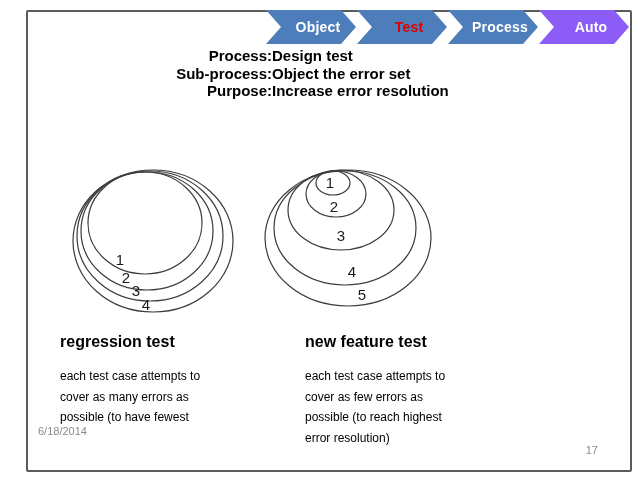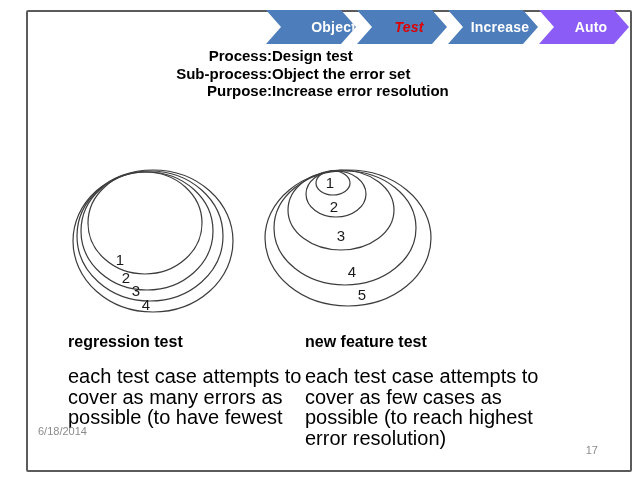--- a/index.html
+++ b/index.html
@@ -51,24 +51,24 @@
   
   svg.diagrams { position: absolute; left: 0; top: 0; pointer-events: none; }
   .ring { fill: none; stroke: #3c3c3c; stroke-width: 1.2; }
   .ring-num {
     font-family: "Liberation Sans", sans-serif;
     font-size: 15px; fill: #1a1a1a; text-anchor: middle;
   }
 
   
   .col { position: absolute; top: 333px; width: 236px; color: #000000; }
-  .col-left  { left: 68px; }
+  .col-left  { left: 60px; }
   .col-right { left: 305px; }
   .col-title { font-size: 16px; font-weight: bold; margin-bottom: 15px; }
-  .col-line  { font-size: 20px; line-height: 20.5px; }
+  .col-line  { font-size: 12px; line-height: 20.5px; }
 
   
   .footer-date {
     position: absolute; left: 38px; top: 425px;
     font-size: 11px; color: #8b8b8b;
   }
   .footer-page {
     position: absolute; left: 566px; top: 444px; width: 32px;
     text-align: right; font-size: 11px; color: #8b8b8b;
   }
@@ -99,28 +99,28 @@
       <ellipse class="ring" cx="348" cy="238" rx="83" ry="68"></ellipse>
       <text class="ring-num" x="330" y="188">1</text>
       <text class="ring-num" x="334" y="212">2</text>
       <text class="ring-num" x="341" y="241">3</text>
       <text class="ring-num" x="352" y="277">4</text>
       <text class="ring-num" x="362" y="300">5</text>
     </g>
   </svg>
 
   <div class="banner">
-    <div class="chevron step-object" style="left: 266px; background: rgb(77, 126, 187); justify-content: flex-end;">
+    <div class="chevron step-object" style="left: 266px; background: rgb(77, 126, 187);">
       <span style="color: rgb(255, 255, 255);">Object</span>
     </div>
     <div class="chevron step-test" style="left: 357px; background: rgb(77, 126, 187);">
-      <span style="color: rgb(221, 0, 0); font-style: italic;">Test</span>
+      <span style="color: rgb(221, 0, 0);">Test</span>
     </div>
     <div class="chevron step-harness" style="left: 448px; background: rgb(77, 126, 187);">
-      <span style="color: rgb(255, 255, 255);">Increase</span>
+      <span style="color: rgb(255, 255, 255);">Process</span>
     </div>
     <div class="chevron step-auto" style="left: 539px; background: #8b5cf6;">
       <span style="color: rgb(255, 255, 255);">Auto</span>
     </div>
   </div>
 
   <div class="meta">
     <div class="meta-row">
       <div class="meta-label">Process:</div>
       <div class="meta-value">Design test</div>
@@ -138,21 +138,21 @@
   <div class="col col-left">
     <div class="col-title">regression test</div>
     <div class="col-line">each test case attempts to</div>
     <div class="col-line">cover as many errors as</div>
     <div class="col-line">possible (to have fewest</div>
   </div>
 
   <div class="col col-right">
     <div class="col-title">new feature test</div>
     <div class="col-line">each test case attempts to</div>
-    <div class="col-line">cover as few cases as</div>
+    <div class="col-line">cover as few errors as</div>
     <div class="col-line">possible (to reach highest</div>
     <div class="col-line">error resolution)</div>
   </div>
 
   <div class="footer-date">6/18/2014</div>
   <div class="footer-page">17</div>
 
 </div>
 
 </body></html>

